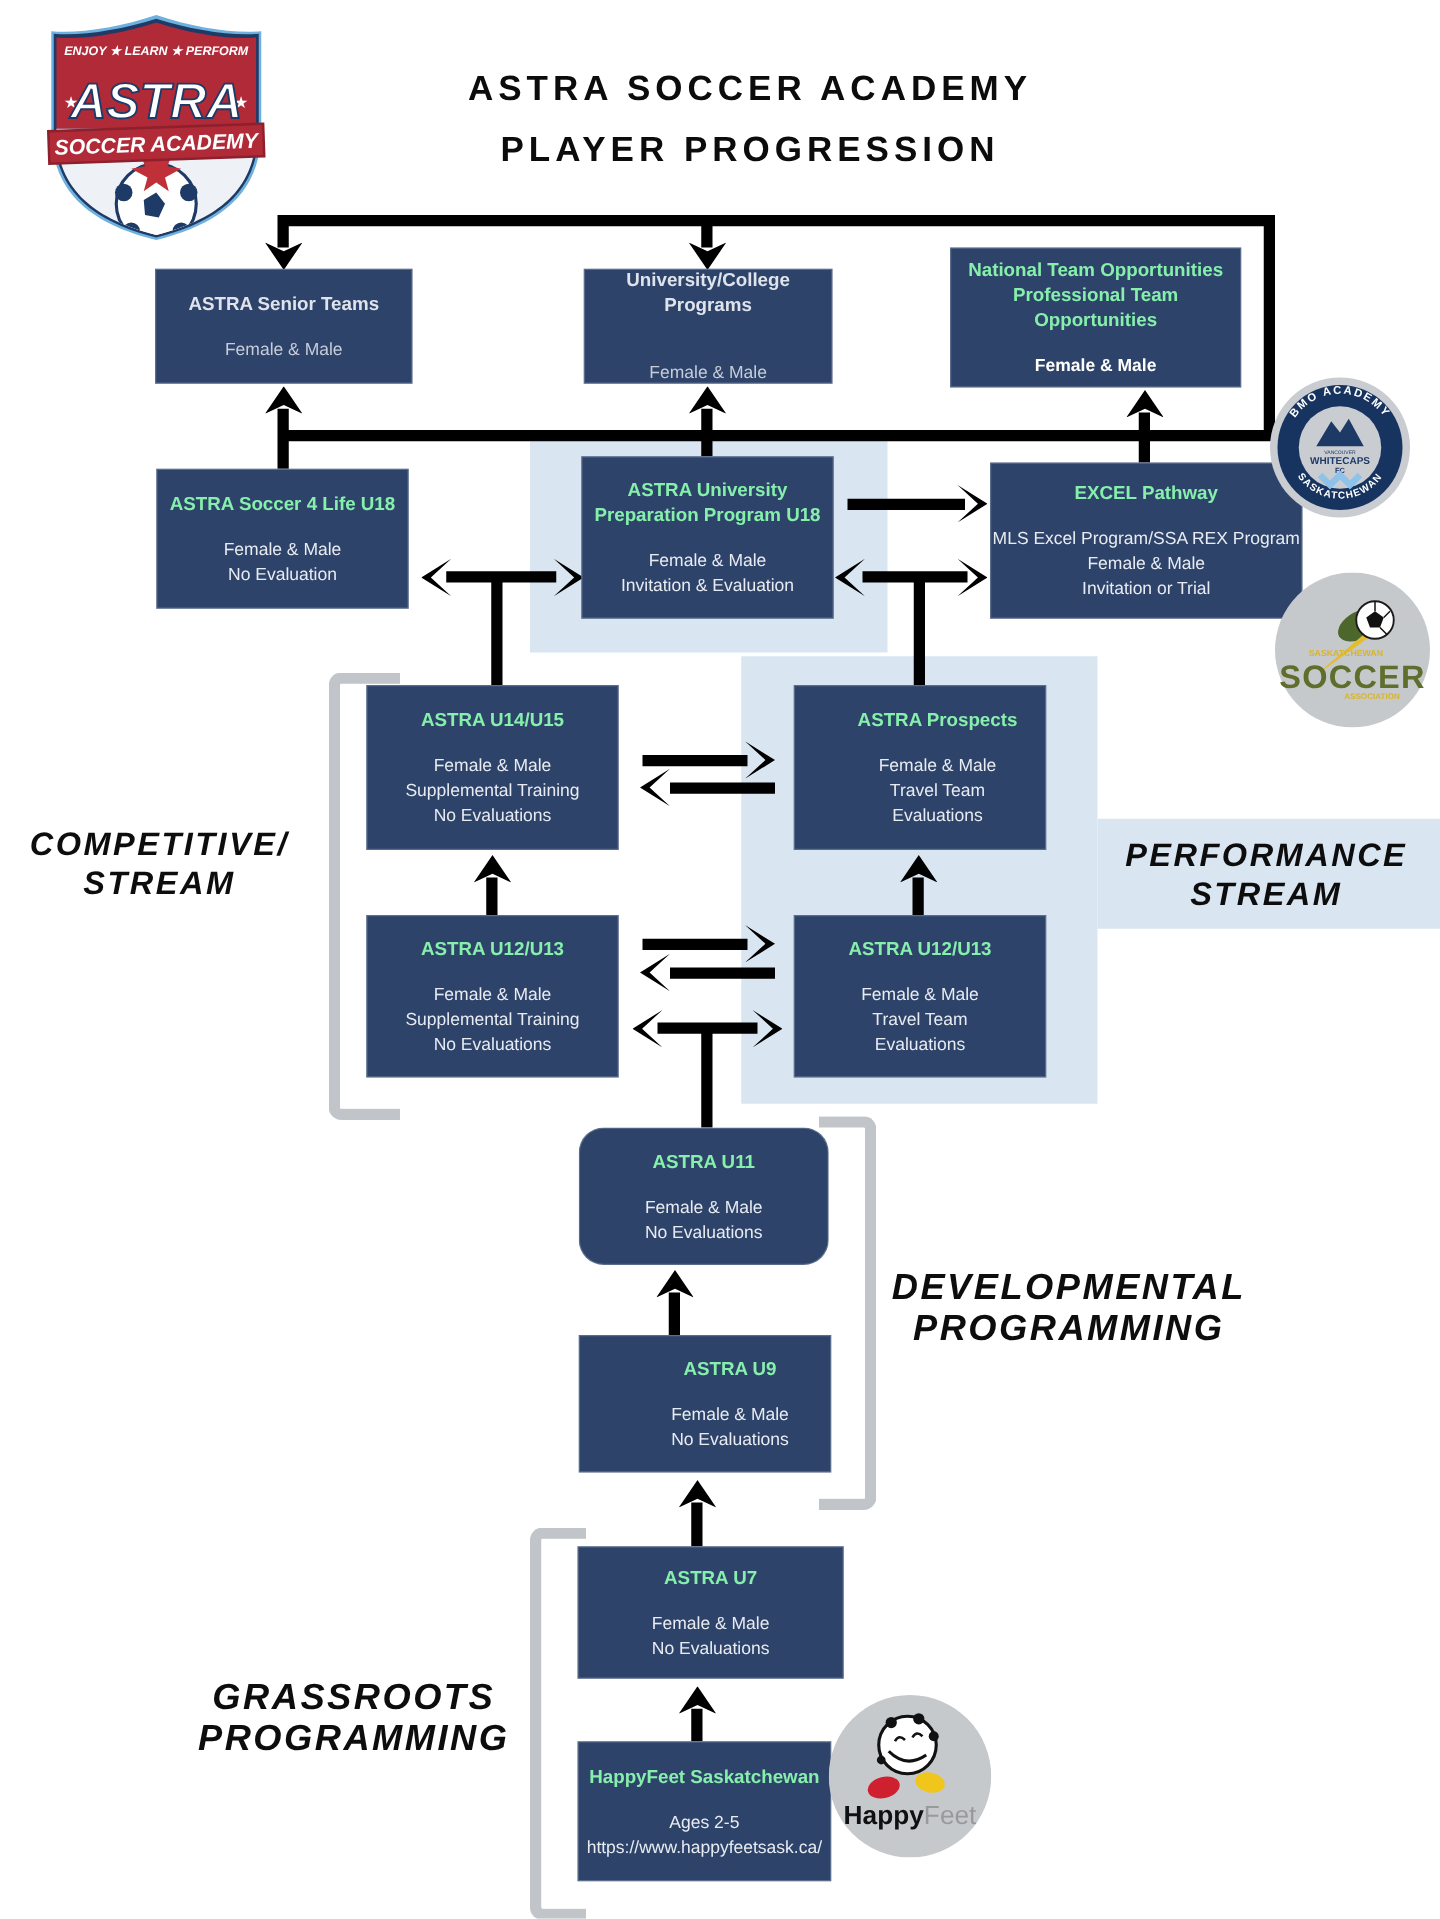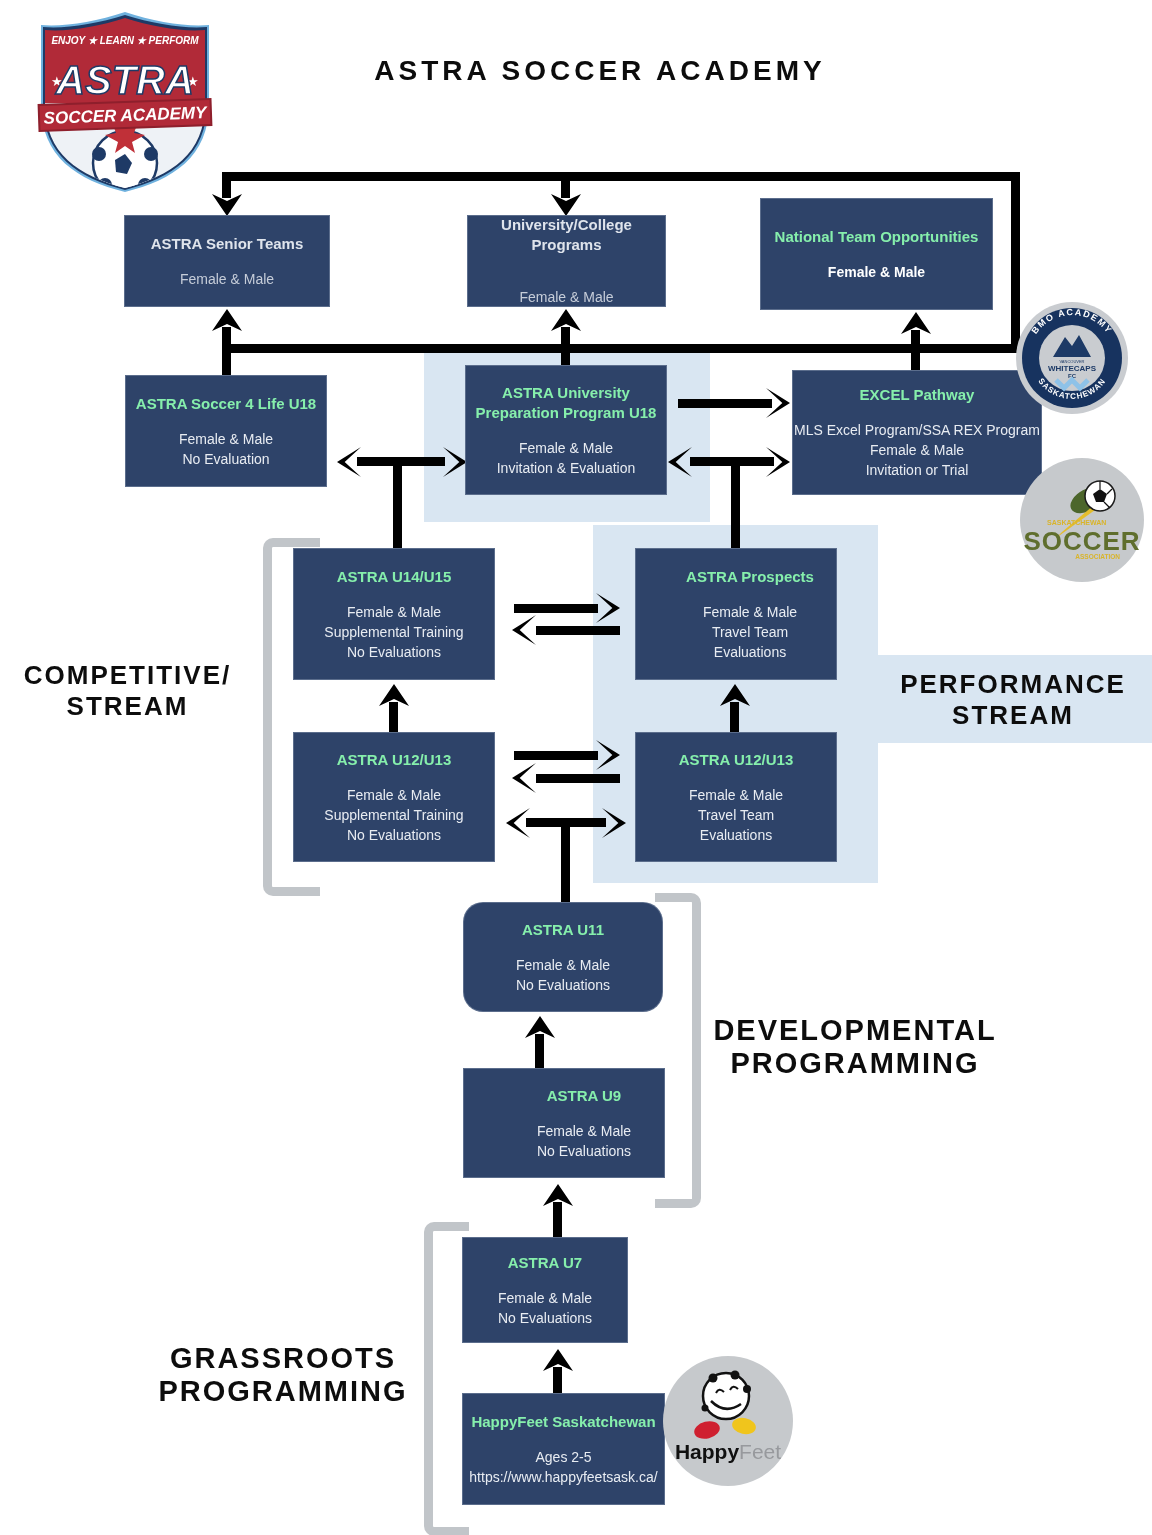--- a/index.html
+++ b/index.html
@@ -23,21 +23,21 @@
        justify-content:center;align-items:center;text-align:center;
        border:1px solid rgba(210,220,235,.28);box-sizing:border-box;}
   .bh{font-weight:bold;font-size:15px;line-height:20px;color:#86efac;}
   .bb{font-size:14px;line-height:20px;color:#e8ecf2;}
   .bb.bold{font-weight:bold;color:#ffffff;}
   .bgap{height:15px;}
   .dim .bh{color:#dfe4ec;}
   .dim .bb{color:#c6cdd9;}
   .title{position:absolute;left:230px;width:740px;text-align:center;color:#0c0c0c;
          font-weight:800;font-size:28px;letter-spacing:4px;line-height:46px;}
-  .slab{position:absolute;text-align:center;color:#0d0d0d;font-weight:800;letter-spacing:2px;}
+  .slab{position:absolute;text-align:center;color:#0d0d0d;font-weight:800;letter-spacing:2px;font-style:italic;}
   .slab div{white-space:nowrap;}
   .lab-comp{left:10px;top:660px;width:235px;font-size:26px;line-height:31px;}
   .lab-perf{left:893px;top:669px;width:240px;font-size:26px;line-height:31px;}
   .lab-dev{left:700px;top:1014px;width:310px;font-size:29px;line-height:33px;}
   .lab-grass{left:148px;top:1342px;width:270px;font-size:29px;line-height:33px;}
   svg{position:absolute;}
 </style>
 </head>
 <body>
 
@@ -139,20 +139,21 @@
   </div>
 
   <div class="box dim" style="left:467px;top:215px;width:199px;height:92px;gap:16px;">
     <div class="bh">University/College Programs</div>
     <div class="bgap"></div>
     <div class="bb">Female &amp; Male</div>
   </div>
 
   <div class="box" style="left:760px;top:198px;width:233px;height:112px;">
     <div class="bh">National Team Opportunities</div>
+    <div class="bh">Professional Team Opportunities</div>
     <div class="bgap"></div>
     <div class="bb bold">Female &amp; Male</div>
   </div>
 
   <div class="box" style="left:125px;top:375px;width:202px;height:112px;">
     <div class="bh">ASTRA Soccer 4 Life U18</div>
     <div class="bgap"></div>
     <div class="bb">Female &amp; Male</div>
     <div class="bb">No Evaluation</div>
   </div>
@@ -212,35 +213,36 @@
     <div class="bb">No Evaluations</div>
   </div>
 
   <div class="box" style="left:463px;top:1068px;width:202px;height:110px;padding-left:40px;">
     <div class="bh">ASTRA U9</div>
     <div class="bgap"></div>
     <div class="bb">Female &amp; Male</div>
     <div class="bb">No Evaluations</div>
   </div>
 
-  <div class="box" style="left:462px;top:1237px;width:166px;height:106px;">
+  <div class="box" style="left:462px;top:1237px;width:213px;height:106px;">
     <div class="bh">ASTRA U7</div>
     <div class="bgap"></div>
     <div class="bb">Female &amp; Male</div>
     <div class="bb">No Evaluations</div>
   </div>
 
   <div class="box" style="left:462px;top:1393px;width:203px;height:112px;">
     <div class="bh">HappyFeet Saskatchewan</div>
     <div class="bgap"></div>
     <div class="bb">Ages 2-5</div>
     <div class="bb">https://www.happyfeetsask.ca/</div>
   </div>
 
   <div class="title" style="top:48px;">ASTRA SOCCER ACADEMY</div>
+  <div class="title" style="top:97px;">PLAYER PROGRESSION</div>
 
   <div class="slab lab-comp">
     <div>COMPETITIVE/</div>
     <div>STREAM</div>
   </div>
   <div class="slab lab-perf">
     <div>PERFORMANCE</div>
     <div>STREAM</div>
   </div>
   <div class="slab lab-dev">

